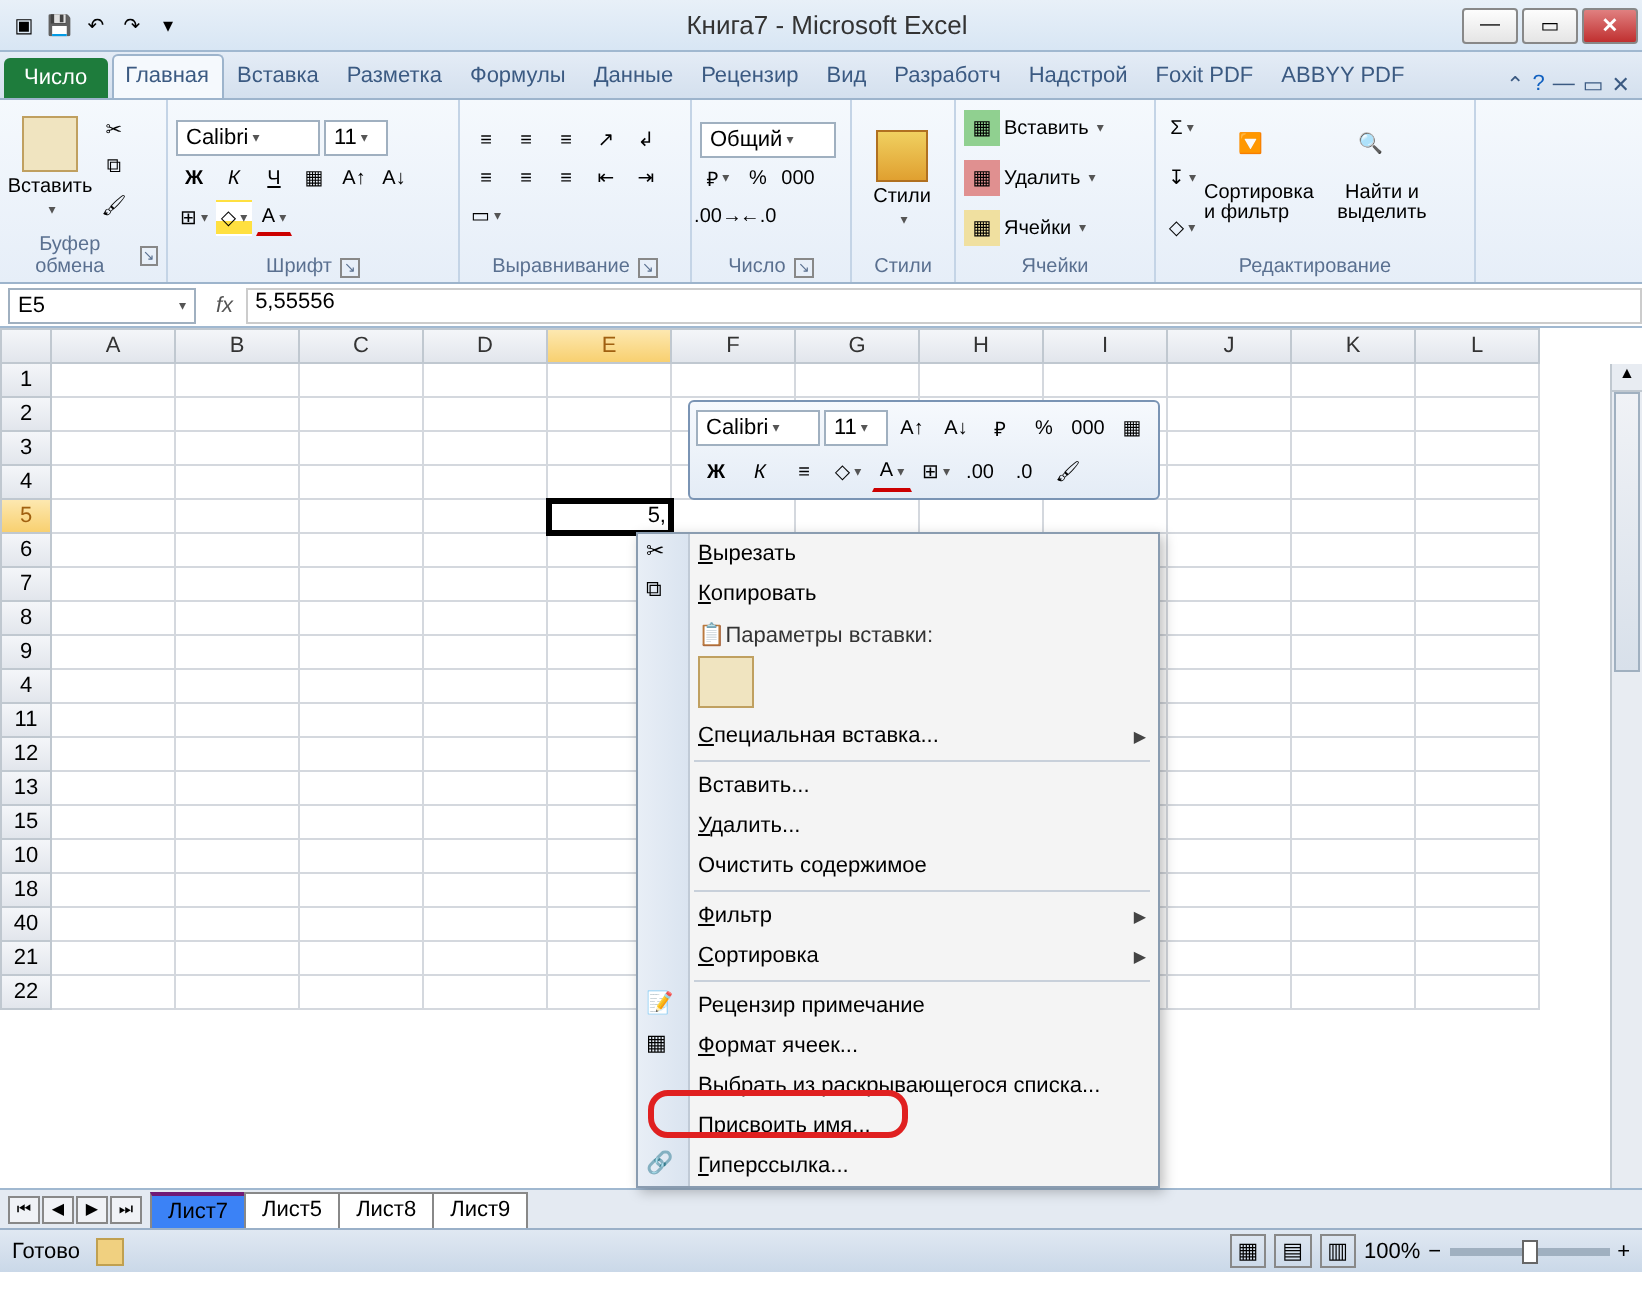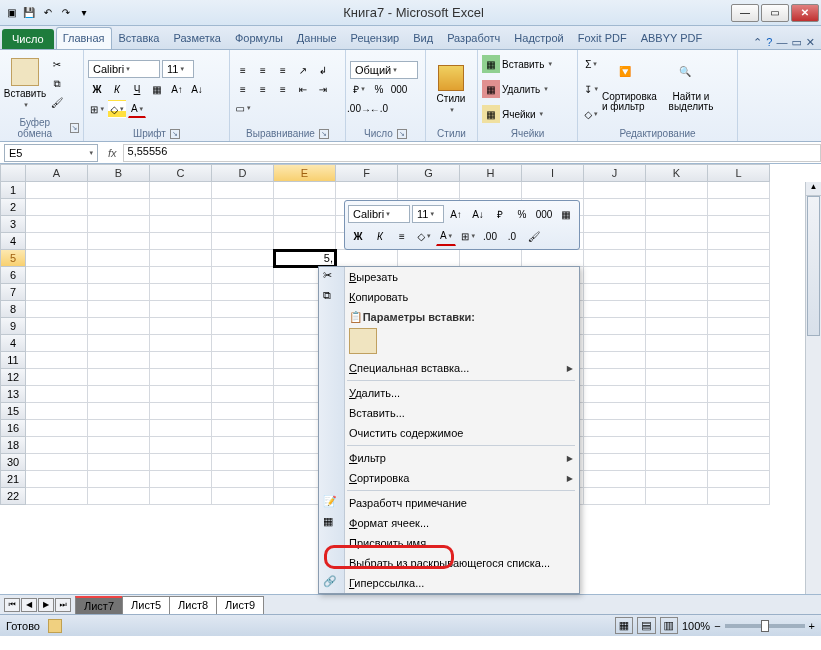--- a/index.html
+++ b/index.html
@@ -58,30 +58,30 @@
 .mini-toolbar .row { padding: 1px; }
 .mtbtn { width: 20px; height: 20px; display: flex; align-items: center; justify-content: center; font-size: 10px; border: 1px solid transparent; }
 
 
 .ctx-menu { position: absolute; left: 318px; top: 266px; width: 262px; background: #f4f4f4; border: 1px solid #8a9cb0; box-shadow: 2px 2px 6px rgba(0,0,0,0.25); z-index: 100; font-size: 11px; }
 .ctx-menu .stripe { position: absolute; left: 0; top: 0; bottom: 0; width: 26px; background: linear-gradient(90deg, #e8eef6, #dae4f0); border-right: 1px solid #c0cad6; }
 .ctx-item { position: relative; padding: 4px 6px 4px 30px; display: flex; align-items: center; cursor: pointer; }
 .ctx-item .icon-slot { position: absolute; left: 4px; width: 16px; height: 16px; }
 .ctx-item .arrow { margin-left: auto; font-size: 8px; color: #444; }
 .ctx-sep { margin: 2px 4px 2px 28px; border-top: 1px solid #c8d0da; }
-.ctx-header { padding: 4px 6px 2px 30px; font-weight: bold; color: #333; position: relative; }
+.ctx-header { padding: 4px 6px 2px 30px; font-weight: normal; color: #333; position: relative; }
 .ctx-paste-icon { margin: 2px 0 4px 30px; width: 28px; height: 26px; border: 1px solid #c0a060; background: #f0e4c0; }
 .highlight-ring { position: absolute; border: 3px solid #e02020; border-radius: 10px; pointer-events: none; z-index: 110; }
 
 
 .sheet-bar { height: 20px; background: #e4eaf2; border-top: 1px solid #a0b8d0; display: flex; align-items: center; font-size: 11px; }
 .sheet-nav { display: flex; gap: 1px; padding: 0 4px; }
 .sheet-nav-btn { width: 16px; height: 14px; border: 1px solid #888; background: #f0f2f6; font-size: 8px; display: flex; align-items: center; justify-content: center; }
 .sheet-tab { padding: 2px 8px; background: #fff; border: 1px solid #888; border-bottom: none; margin-right: -1px; }
-.sheet-tab.active { background: #737373; border-top: 2px solid #ef4444; }
+.sheet-tab.active { background: #3b82f6; border-top: 2px solid #701a75; }
 
 
 .statusbar { height: 22px; background: linear-gradient(#e0e8f2, #cad8e8); border-top: 1px solid #9ab0c8; display: flex; align-items: center; font-size: 11px; padding: 0 6px; }
 .zoom { margin-left: auto; display: flex; align-items: center; gap: 4px; }
 .slider { width: 80px; height: 4px; background: #a0b0c0; position: relative; }
 .slider-thumb { position: absolute; width: 8px; height: 12px; background: #fff; border: 1px solid #666; top: -4px; left: 36px; }
 
 .underline-first::first-letter { text-decoration: underline; }
 </style>
 </head>
@@ -530,21 +530,21 @@
         <div class="cell" style="width: 62px;"></div>
         <div class="cell" style="width: 62px;"></div>
         <div class="cell" style="width: 62px;"></div>
         <div class="cell" style="width: 62px;"></div>
         <div class="cell" style="width: 62px;"></div>
         <div class="cell" style="width: 62px;"></div>
         <div class="cell" style="width: 62px;"></div>
         <div class="cell" style="width: 62px;"></div>
       </div>
       <div class="gridrow">
-        <div class="rowhead">16</div>
+        <div class="rowhead">10</div>
         <div class="cell" style="width: 62px;"></div>
         <div class="cell" style="width: 62px;"></div>
         <div class="cell" style="width: 62px;"></div>
         <div class="cell" style="width: 62px;"></div>
         <div class="cell" style="width: 62px;"></div>
         <div class="cell" style="width: 62px;"></div>
         <div class="cell" style="width: 62px;"></div>
         <div class="cell" style="width: 62px;"></div>
         <div class="cell" style="width: 62px;"></div>
         <div class="cell" style="width: 62px;"></div>
@@ -560,21 +560,21 @@
         <div class="cell" style="width: 62px;"></div>
         <div class="cell" style="width: 62px;"></div>
         <div class="cell" style="width: 62px;"></div>
         <div class="cell" style="width: 62px;"></div>
         <div class="cell" style="width: 62px;"></div>
         <div class="cell" style="width: 62px;"></div>
         <div class="cell" style="width: 62px;"></div>
         <div class="cell" style="width: 62px;"></div>
       </div>
       <div class="gridrow">
-        <div class="rowhead">30</div>
+        <div class="rowhead">40</div>
         <div class="cell" style="width: 62px;"></div>
         <div class="cell" style="width: 62px;"></div>
         <div class="cell" style="width: 62px;"></div>
         <div class="cell" style="width: 62px;"></div>
         <div class="cell" style="width: 62px;"></div>
         <div class="cell" style="width: 62px;"></div>
         <div class="cell" style="width: 62px;"></div>
         <div class="cell" style="width: 62px;"></div>
         <div class="cell" style="width: 62px;"></div>
         <div class="cell" style="width: 62px;"></div>
@@ -664,51 +664,51 @@
       <span class="underline-first">Копировать</span>
     </div>
   <div class="ctx-header"><span class="icon-slot">📋</span><span>Параметры вставки:</span></div>
   <div class="ctx-paste-icon"></div>
   <div class="ctx-item">
       <span class="underline-first">Специальная вставка...</span>
       <span class="arrow">▶</span>
     </div>
   <div class="ctx-sep"></div>
   <div class="ctx-item">
+      <span>Вставить...</span>
+    </div>
+  <div class="ctx-item">
       <span class="underline-first">Удалить...</span>
-    </div>
-  <div class="ctx-item">
-      <span>Вставить...</span>
     </div>
   <div class="ctx-item">
       <span>Очистить содержимое</span>
     </div>
   <div class="ctx-sep"></div>
   <div class="ctx-item">
       <span class="underline-first">Фильтр</span>
       <span class="arrow">▶</span>
     </div>
   <div class="ctx-item">
       <span class="underline-first">Сортировка</span>
       <span class="arrow">▶</span>
     </div>
   <div class="ctx-sep"></div>
   <div class="ctx-item">
       <span class="icon-slot">📝</span>
-      <span>Разработч примечание</span>
+      <span>Рецензир примечание</span>
     </div>
   <div class="ctx-item">
       <span class="icon-slot">▦</span>
       <span class="underline-first">Формат ячеек...</span>
     </div>
   <div class="ctx-item">
+      <span>Выбрать из раскрывающегося списка...</span>
+    </div>
+  <div class="ctx-item">
       <span>Присвоить имя...</span>
-    </div>
-  <div class="ctx-item">
-      <span>Выбрать из раскрывающегося списка...</span>
     </div>
   <div class="ctx-item">
       <span class="icon-slot">🔗</span>
       <span class="underline-first">Гиперссылка...</span>
     </div>
 </div>
 <div class="highlight-ring" style="left:324px; top:545px; width:130px; height:24px;"></div>
 
 <div class="sheet-bar">
   <div class="sheet-nav">

